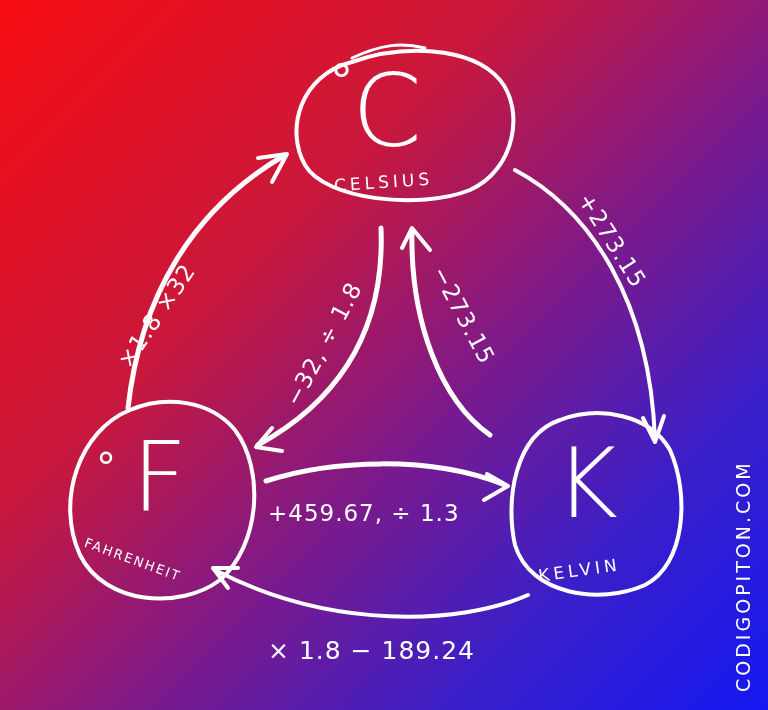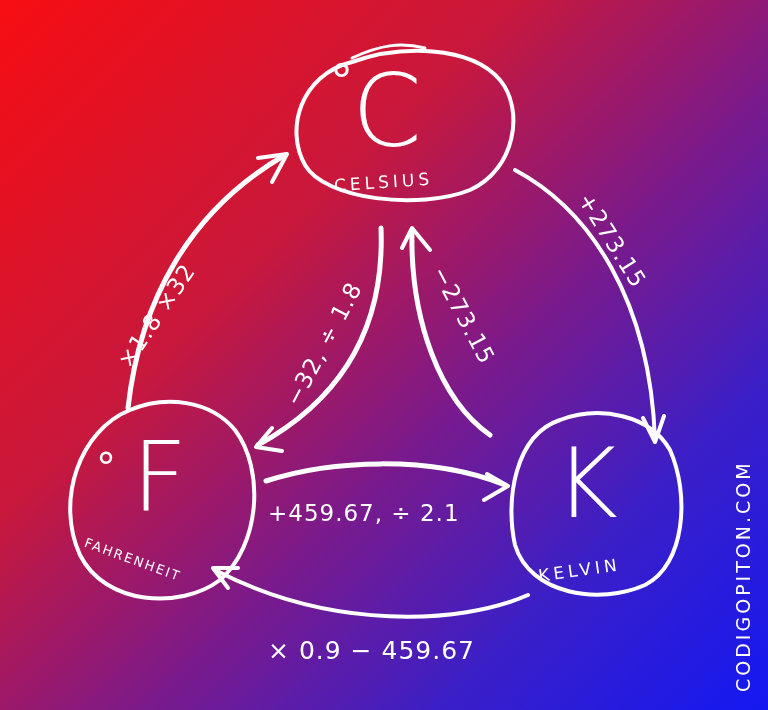--- a/index.html
+++ b/index.html
@@ -65,17 +65,17 @@
 
   <div>
     <span class="sym" style="left:555px;top:436px;font-size:96px;">K</span>
     <span class="name" style="left:538px;top:560px;transform:rotate(-8deg);">KELVIN</span>
   </div>
 
   <span class="lbl op" style="left:112px;top:358px;transform:rotate(-56deg);">×1.8 ×32</span>
   <span class="lbl op" style="left:595px;top:188px;transform:rotate(58deg);">+273.15</span>
   <span class="lbl op" style="left:280px;top:398px;transform:rotate(-62deg);">−32, ÷ 1.8</span>
   <span class="lbl op" style="left:450px;top:262px;transform:rotate(62deg);">−273.15</span>
-  <span class="lbl op" style="left:268px;top:500px;">+459.67, ÷ 2.1</span>
-  <span class="lbl op" style="left:268px;top:636px;font-size:25px;">× 0.9 − 459.67</span>
+  <span class="lbl op" style="left:268px;top:500px;">+459.67, ÷ 1.3</span>
+  <span class="lbl op" style="left:268px;top:636px;font-size:25px;">× 1.8 − 189.24</span>
 
   <span class="lbl" style="left:732px;top:692px;font-size:19px;letter-spacing:3px;transform:rotate(-90deg);">CODIGOPITON.COM</span>
 </div>
 
 </body></html>

